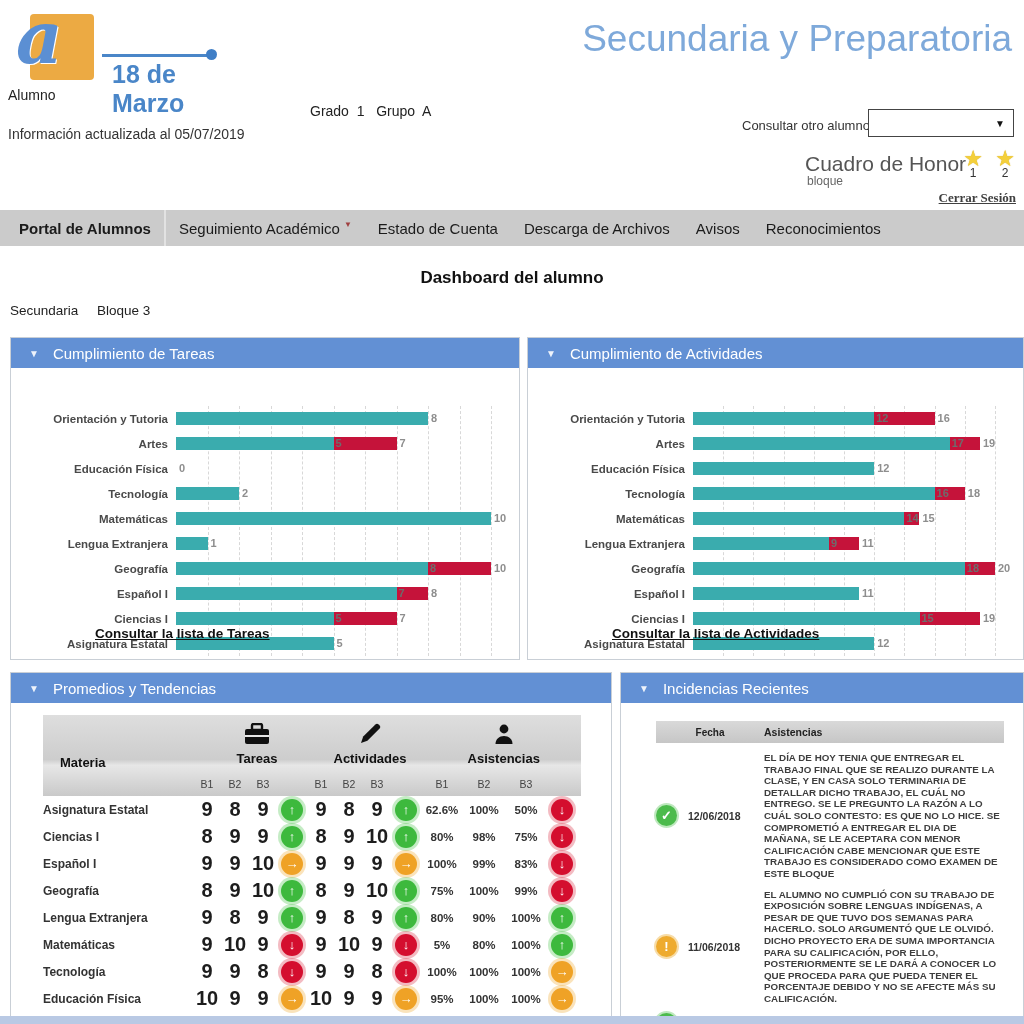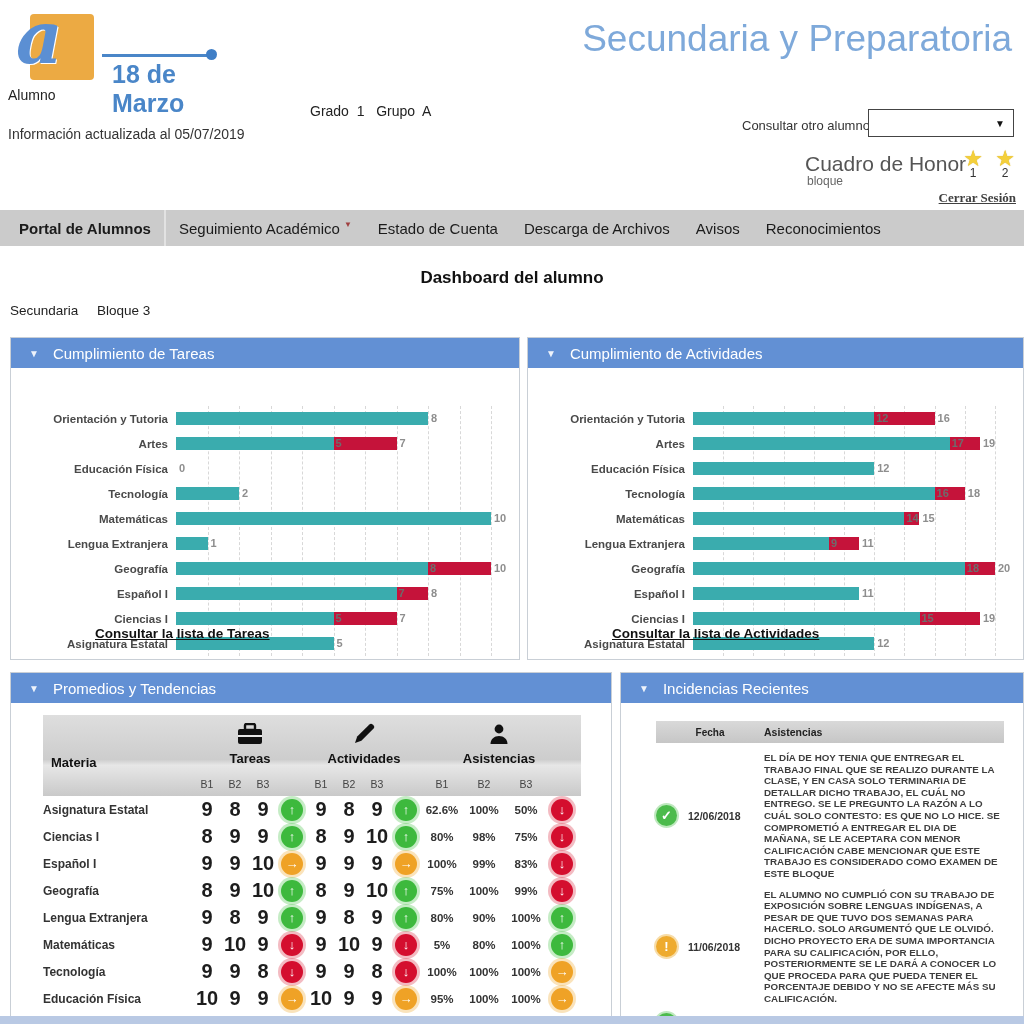--- a/index.html
+++ b/index.html
@@ -62,21 +62,21 @@
   .end-label{position:absolute;top:6px;font-size:11px;font-weight:bold;color:#8e8e8e;line-height:13px;white-space:nowrap;}
   .gridlines{position:absolute;left:165px;right:28px;pointer-events:none;}
   .gridline{position:absolute;top:0;bottom:0;border-left:1px dashed #d8d8d8;}
   .axis{position:relative;margin-left:165px;margin-right:28px;height:16px;margin-top:2px;}
   .tick{position:absolute;transform:translateX(-50%);font-size:11px;font-weight:bold;color:#6e6e6e;}
   .chart-link{position:absolute;left:36px;bottom:18px;font-size:13.5px;font-weight:bold;color:#111;
     text-decoration:underline;cursor:pointer;margin-left:48px;}
   
   .ptable{margin:12px 0 0 32px;width:538px;}
   .pt-head{background:linear-gradient(180deg,#dedede 0%,#cdcdcd 55%,#e7e7e7 62%,#c9c9c9 100%);padding-top:6px;}
-  .hrow{display:flex;}
+  .hrow{display:flex;padding-left:9px;}
   .hc-materia{width:150px;}
   .hc-group{width:114px;display:flex;align-items:center;justify-content:center;}
   .hc-group-pct{width:156px;display:flex;align-items:center;justify-content:center;}
   .group-label{font-size:13px;font-weight:bold;color:#111;}
   .materia-label{font-size:13px;font-weight:bold;color:#111;padding:8px 0 0 8px;}
   .brow{display:flex;margin-top:8px;padding-bottom:6px;}
   .bcell{font-size:10.5px;color:#444;text-align:center;}
   .icon-black{width:30px;height:26px;display:flex;align-items:center;justify-content:center;}
   .trow{display:flex;align-items:center;height:27px;}
   .t-materia{width:150px;font-size:12px;font-weight:bold;color:#333;}

